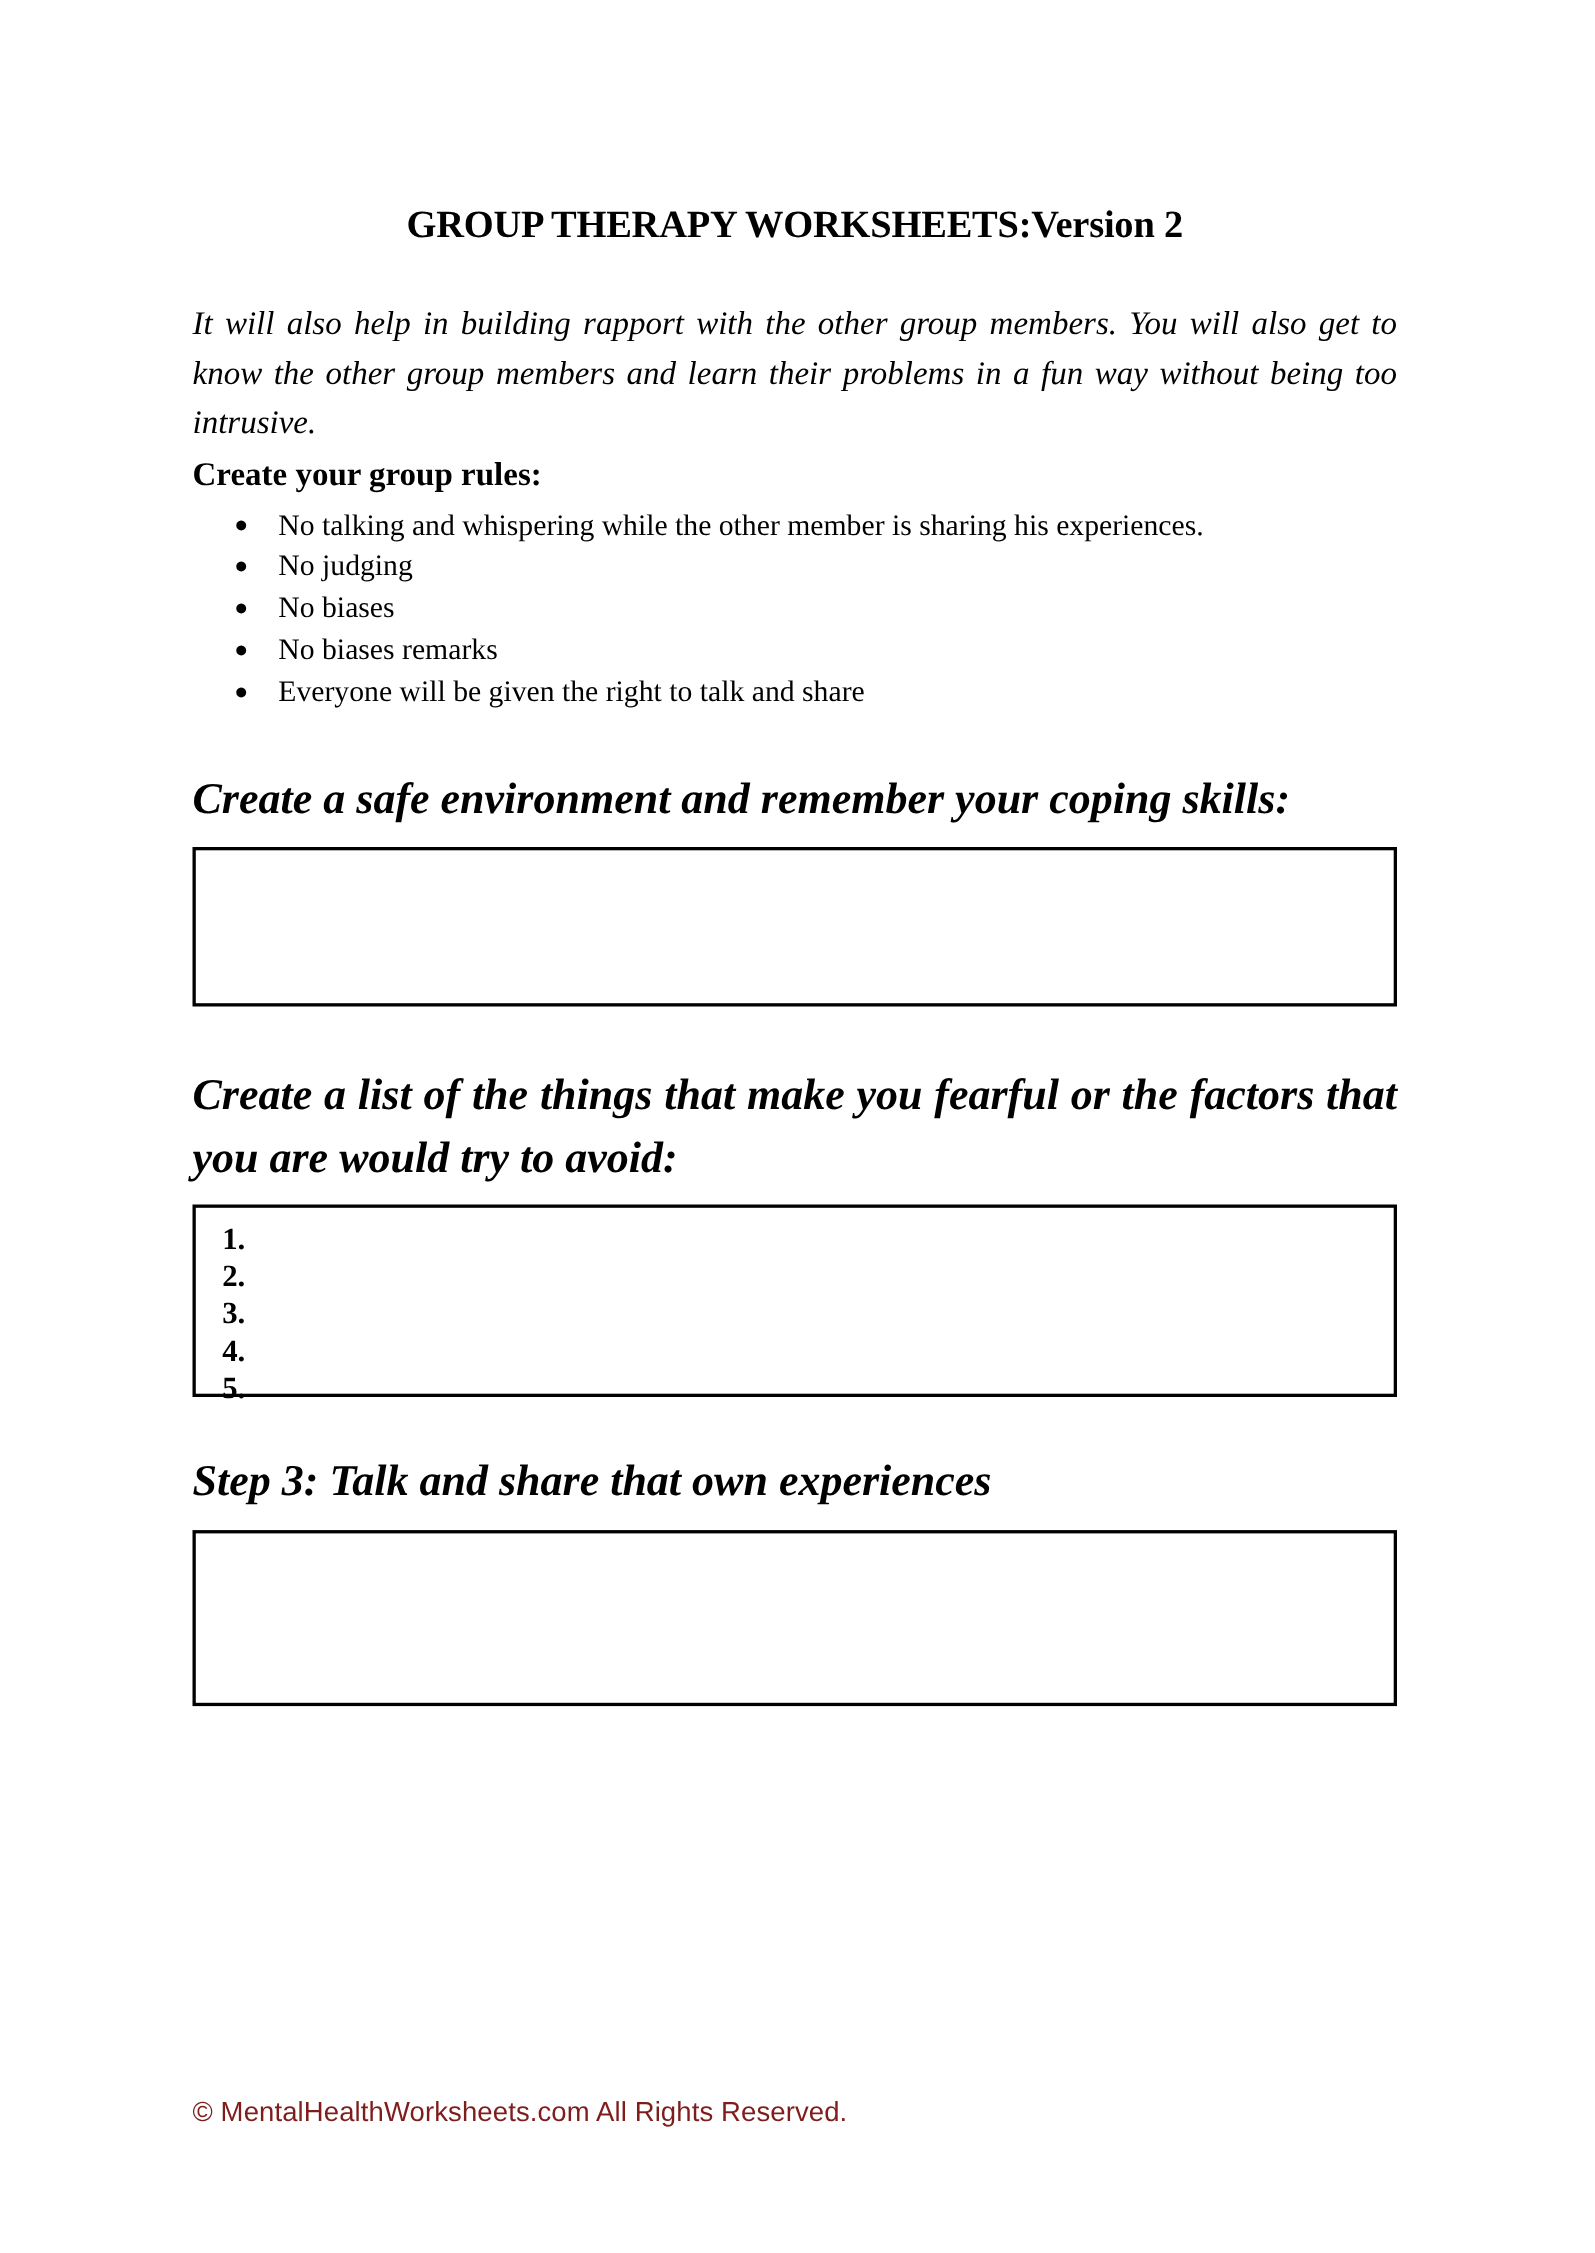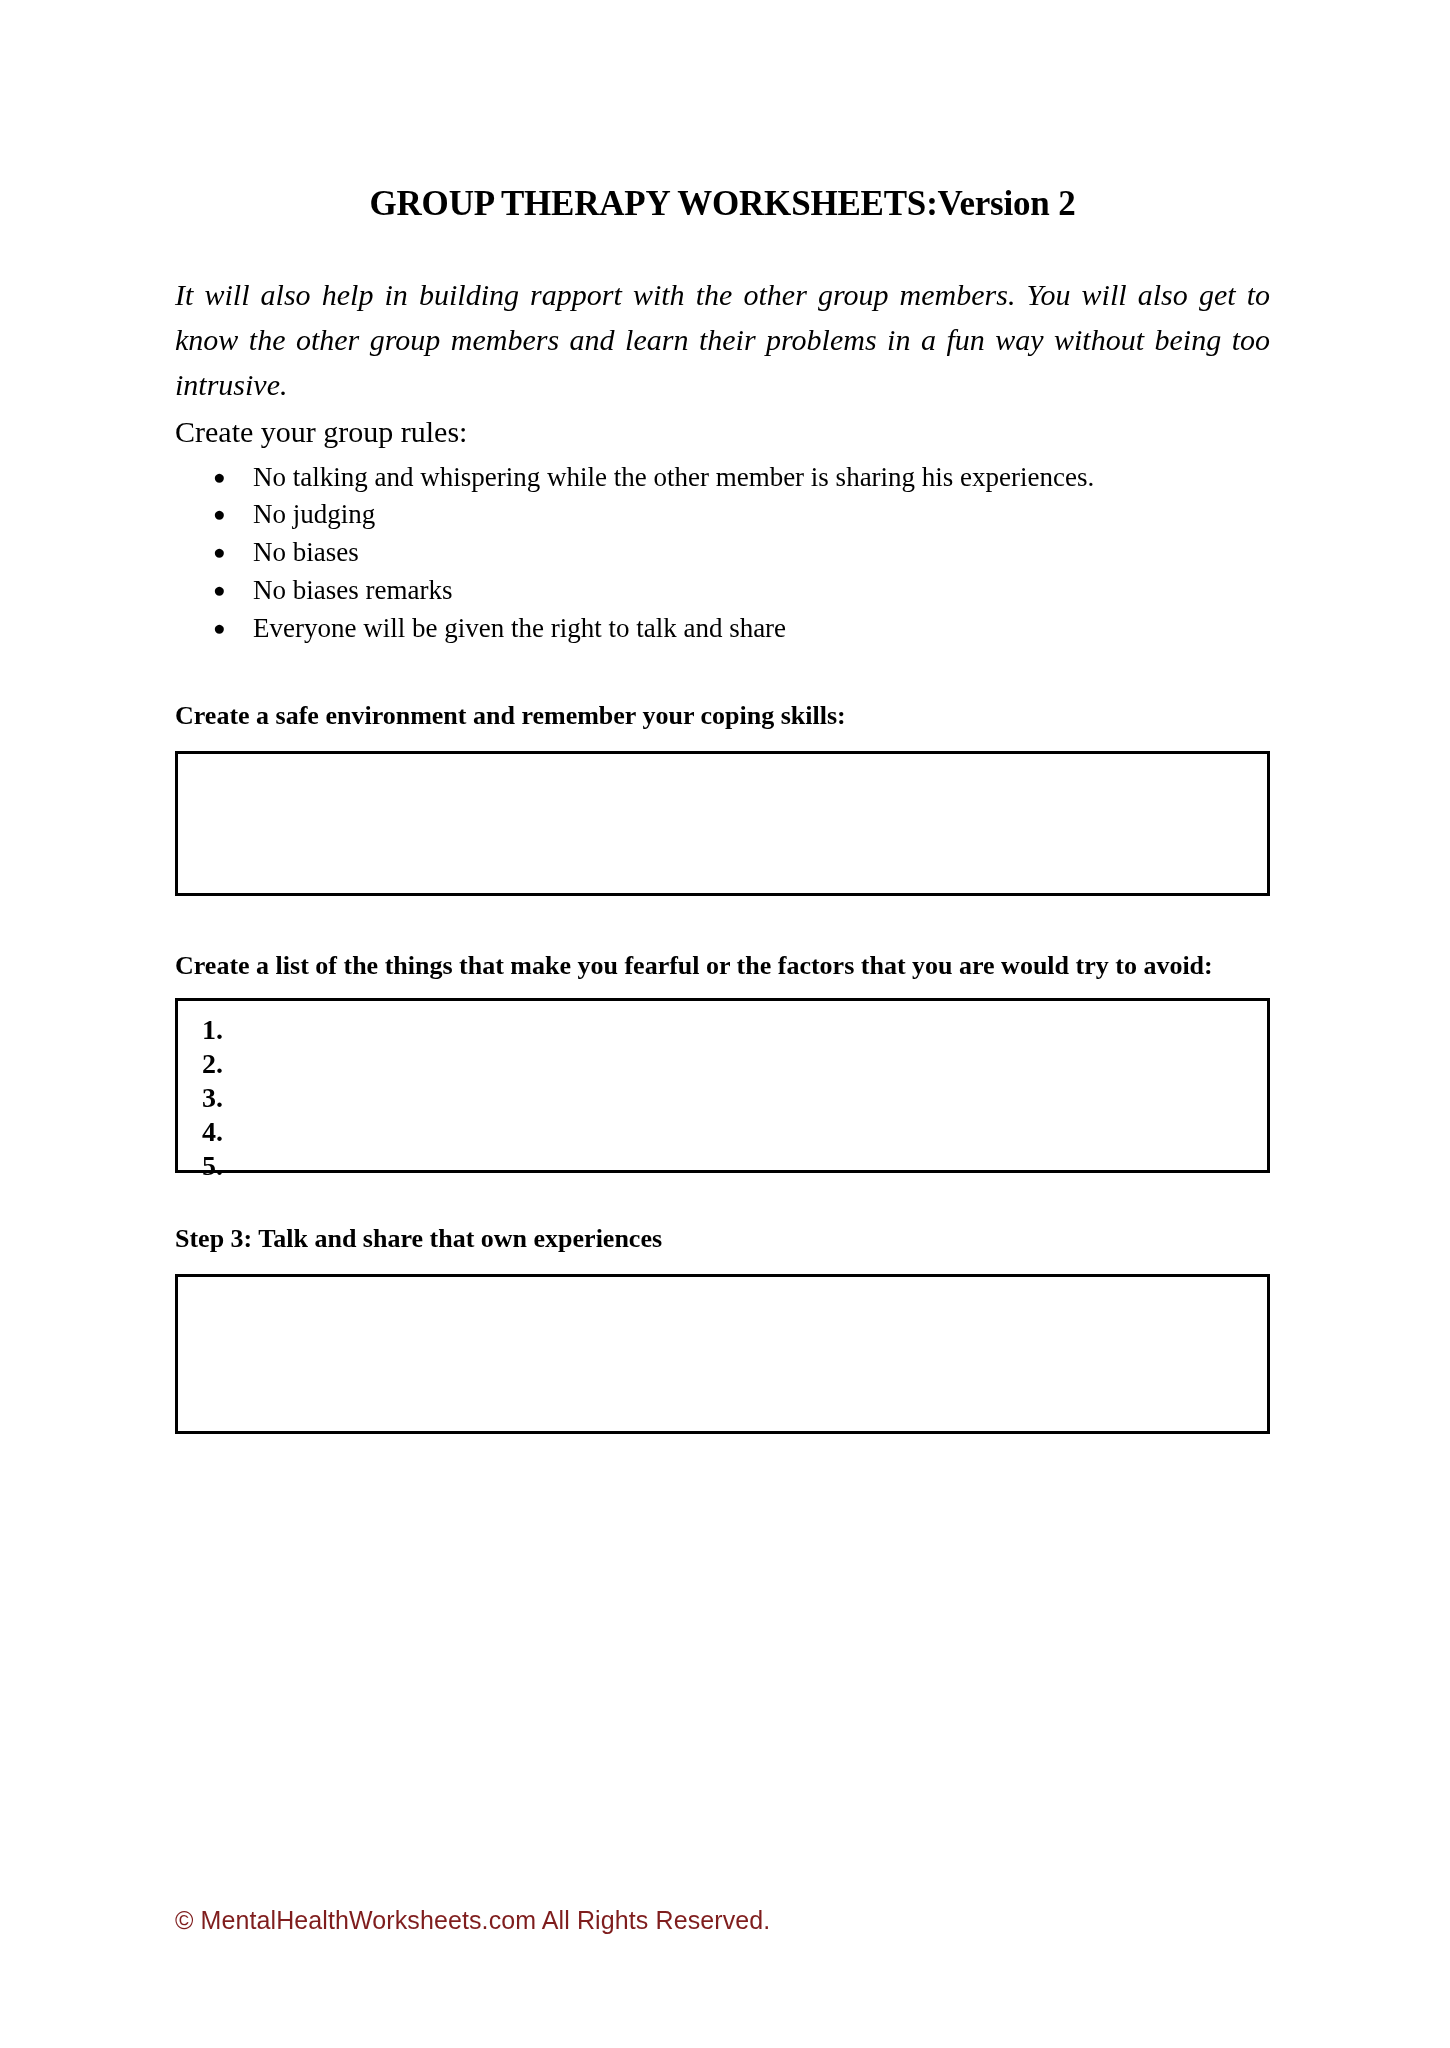--- a/index.html
+++ b/index.html
@@ -41,21 +41,21 @@
     margin: 0;
     padding-top: 48px;
     font-size: 30px;
     line-height: 1.50;
     text-align: justify;
     text-justify: inter-word;
     font-style: italic;
   }
 
   .sub-head {
-    font-weight: normal;
+    font-weight: bold;
     font-size: 30px;
     margin: 0;
     padding-top: 4px;
     line-height: 1.38;
   }
 
   .rules-lead {
     font-size: 26px;
     margin: 0;
     padding-top: 4px;
@@ -76,23 +76,24 @@
   ul.rules li .bullet {
     position: absolute;
     left: 38px;
     top: 0;
     font-size: 21px;
     line-height: 1.72;
   }
 
   .section-head {
     font-weight: bold;
-    font-size: 26px;
+    font-size: 40px;
     line-height: 1.42;
     margin: 0;
+    font-style: italic;
   }
   .section-head.wrap2 {
     text-align: justify;
     text-justify: inter-word;
   }
 
   .answer-box {
     border: 3px solid #000000;
     background: #ffffff;
     box-sizing: border-box;

